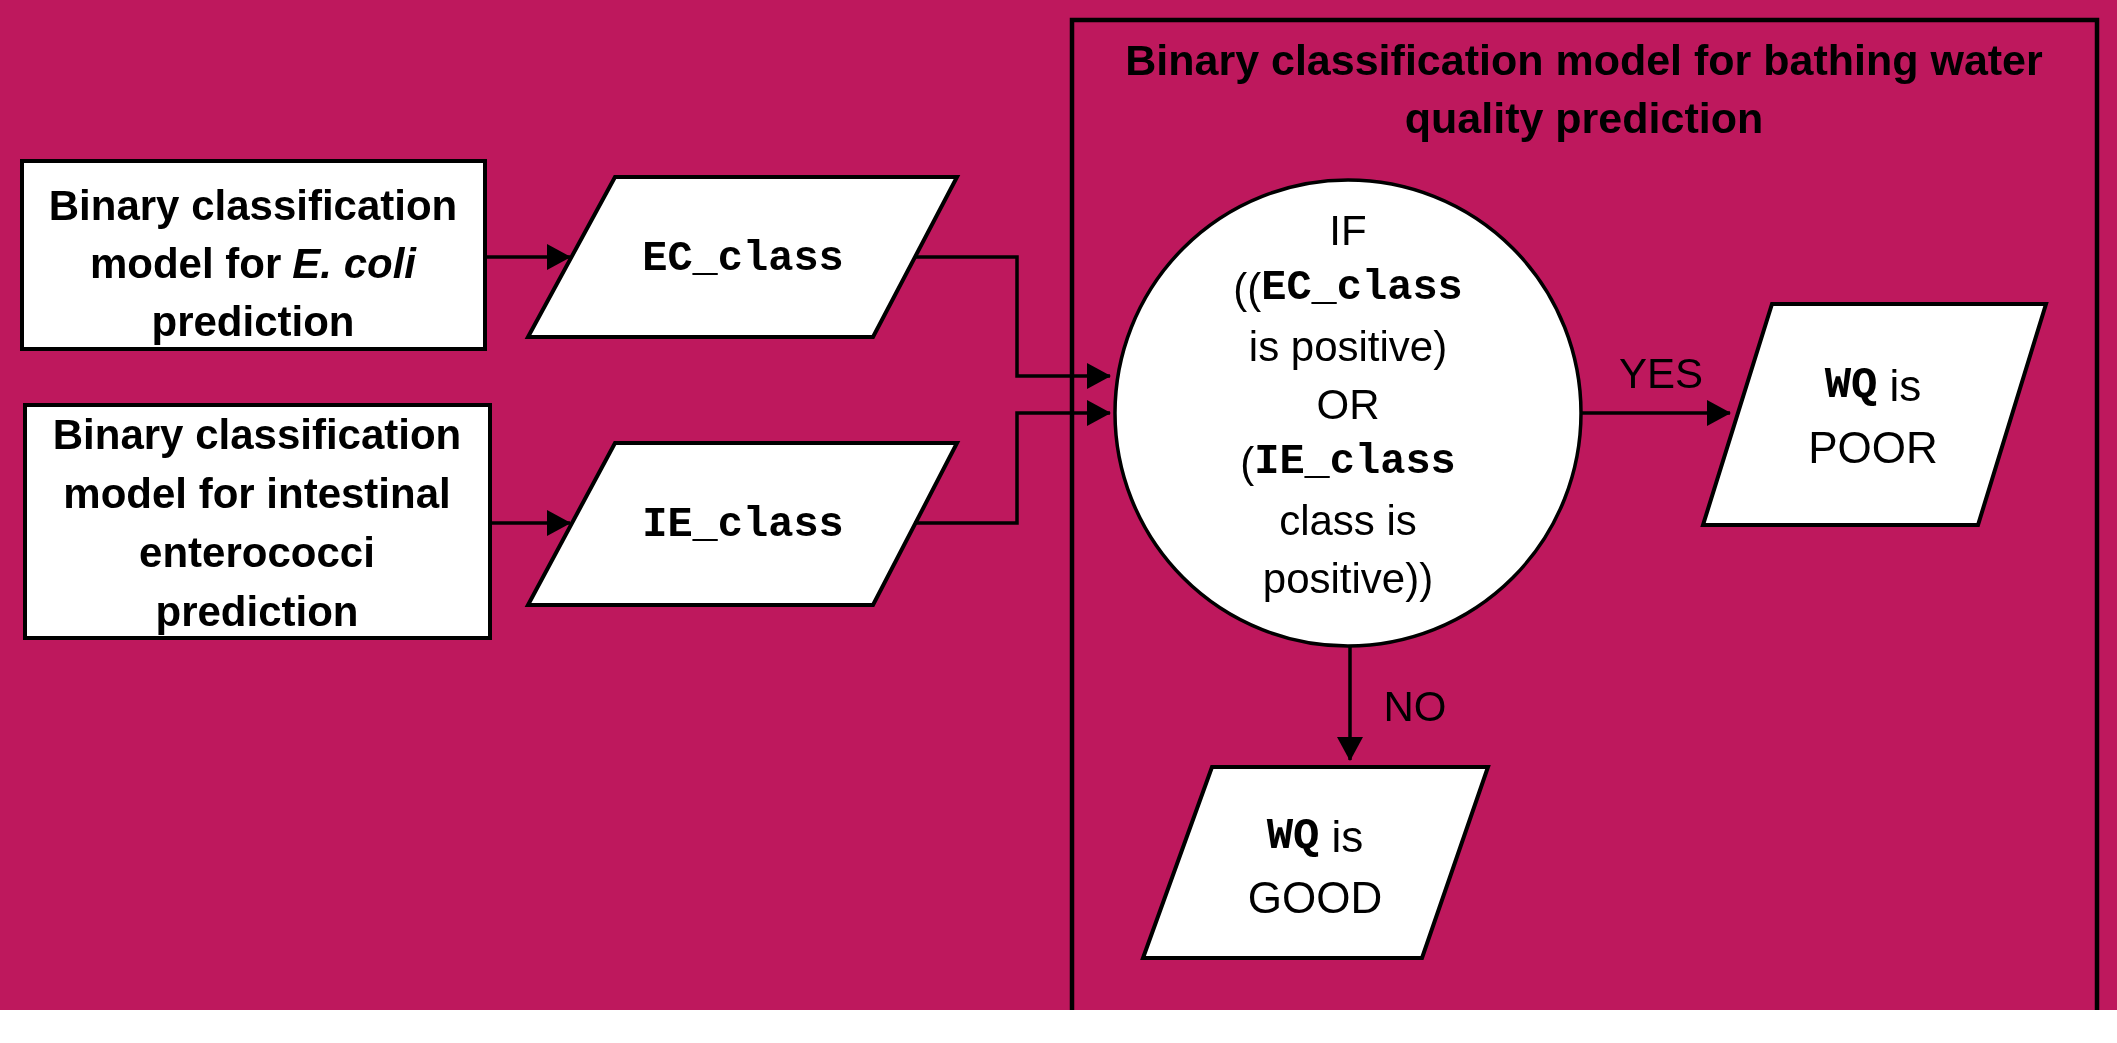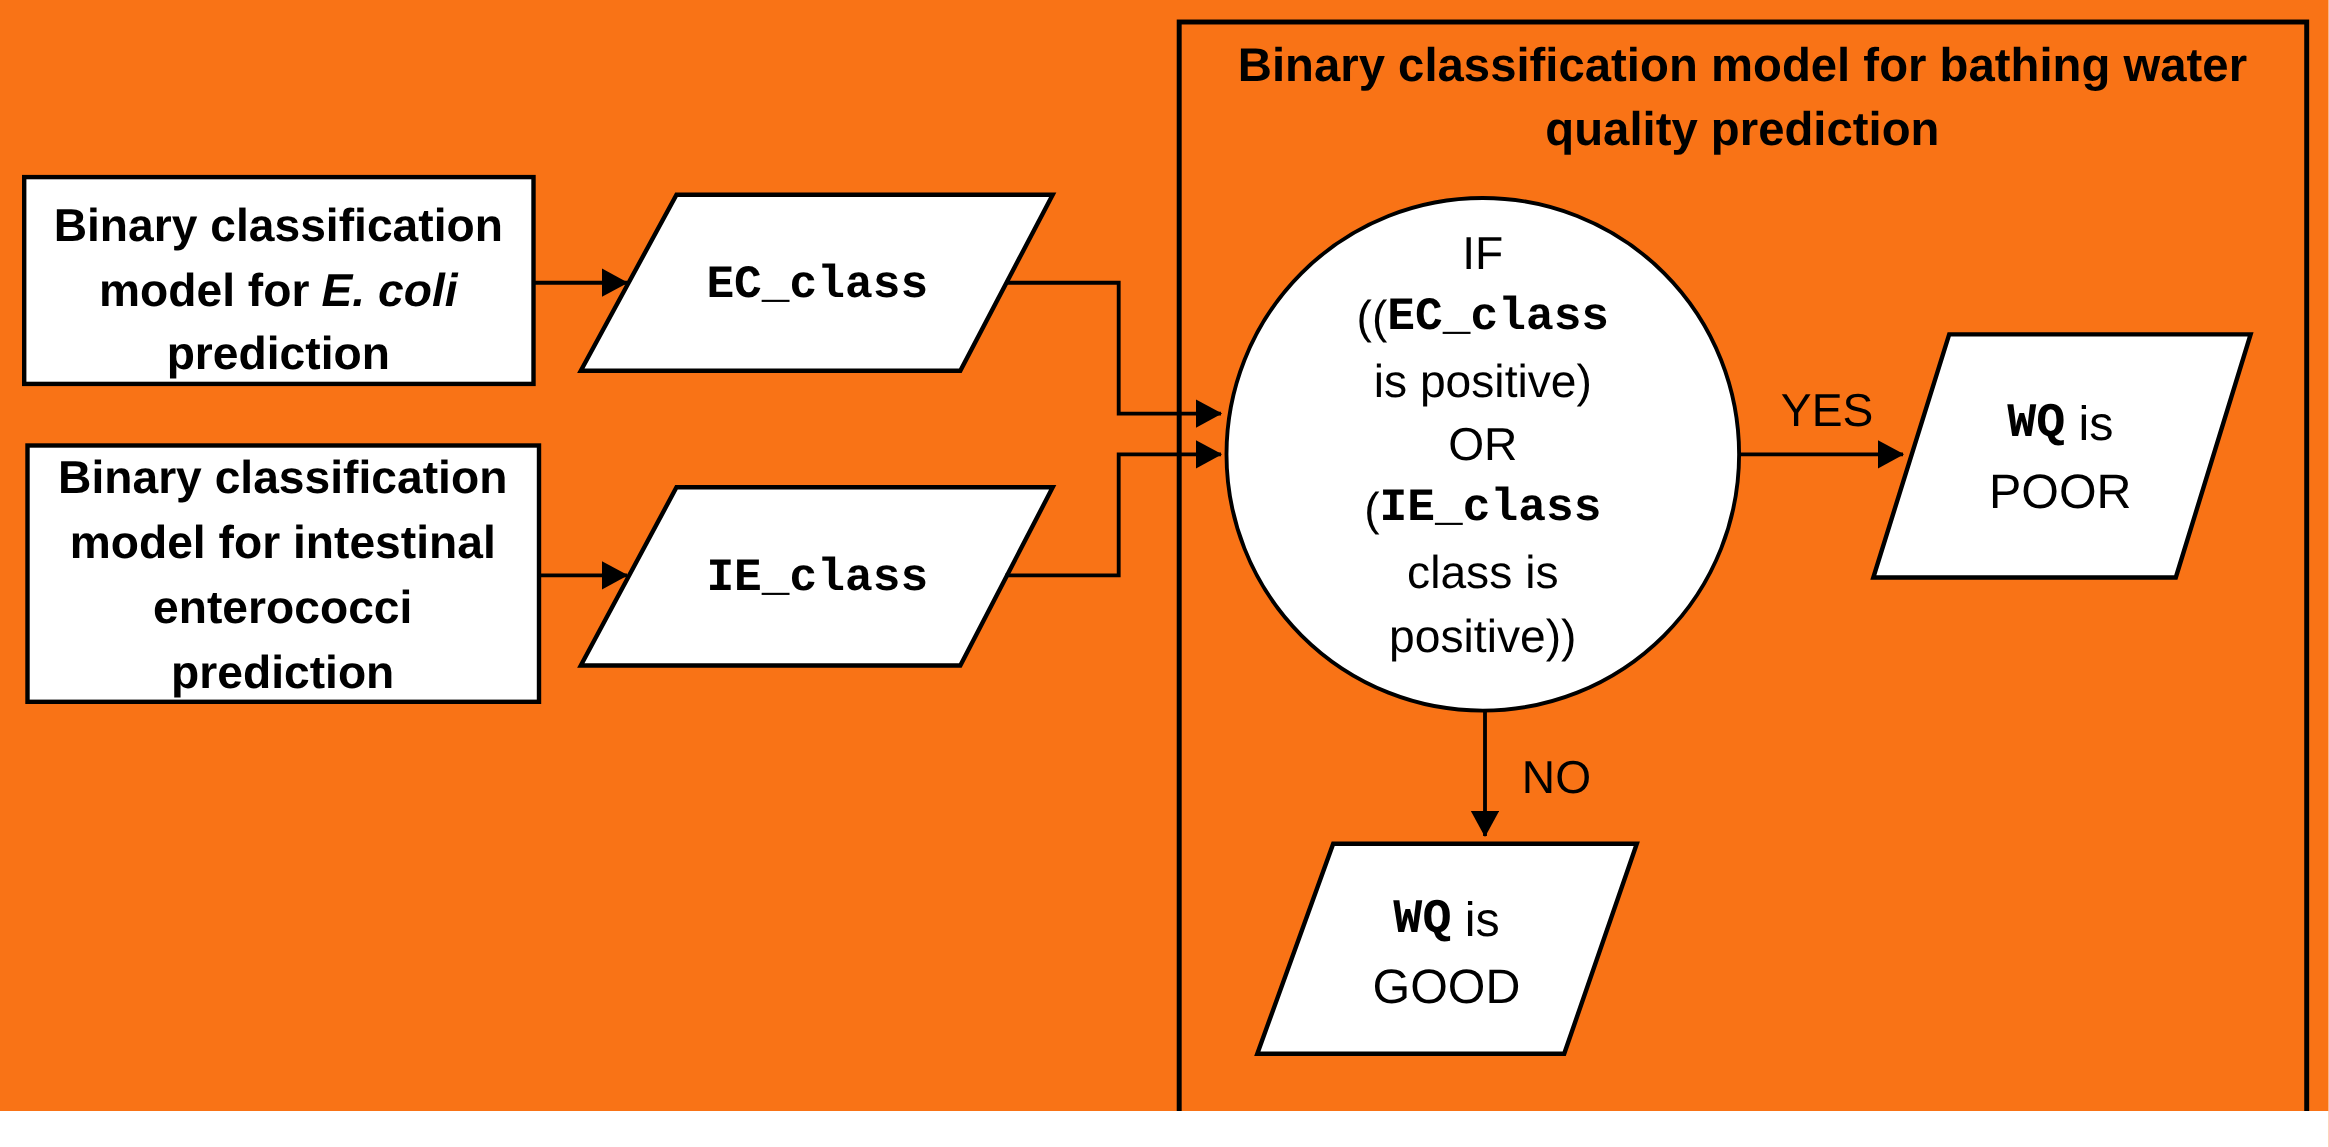--- a/index.html
+++ b/index.html
@@ -1,20 +1,20 @@
 <!DOCTYPE html>
 <html><head>
 <meta charset="utf-8">
 <style>
   html, body { margin: 0; padding: 0; background: #ffffff; }
   .stage {
     position: relative;
     width: 2117px;
     height: 1010px;
-    background: #f97316;
+    background: #be185d;
     overflow: hidden;
   }
   svg { display: block; }
 
   
   .shape  { fill: #ffffff; stroke: #000000; stroke-width: 4; }
   .shape-thin { fill: #ffffff; stroke: #000000; stroke-width: 3.5; }
   .outer  { fill: none; stroke: #000000; stroke-width: 4.5; }
   .edge   { fill: none; stroke: #000000; stroke-width: 3.5; }
   .head   { fill: #000000; stroke: none; }

